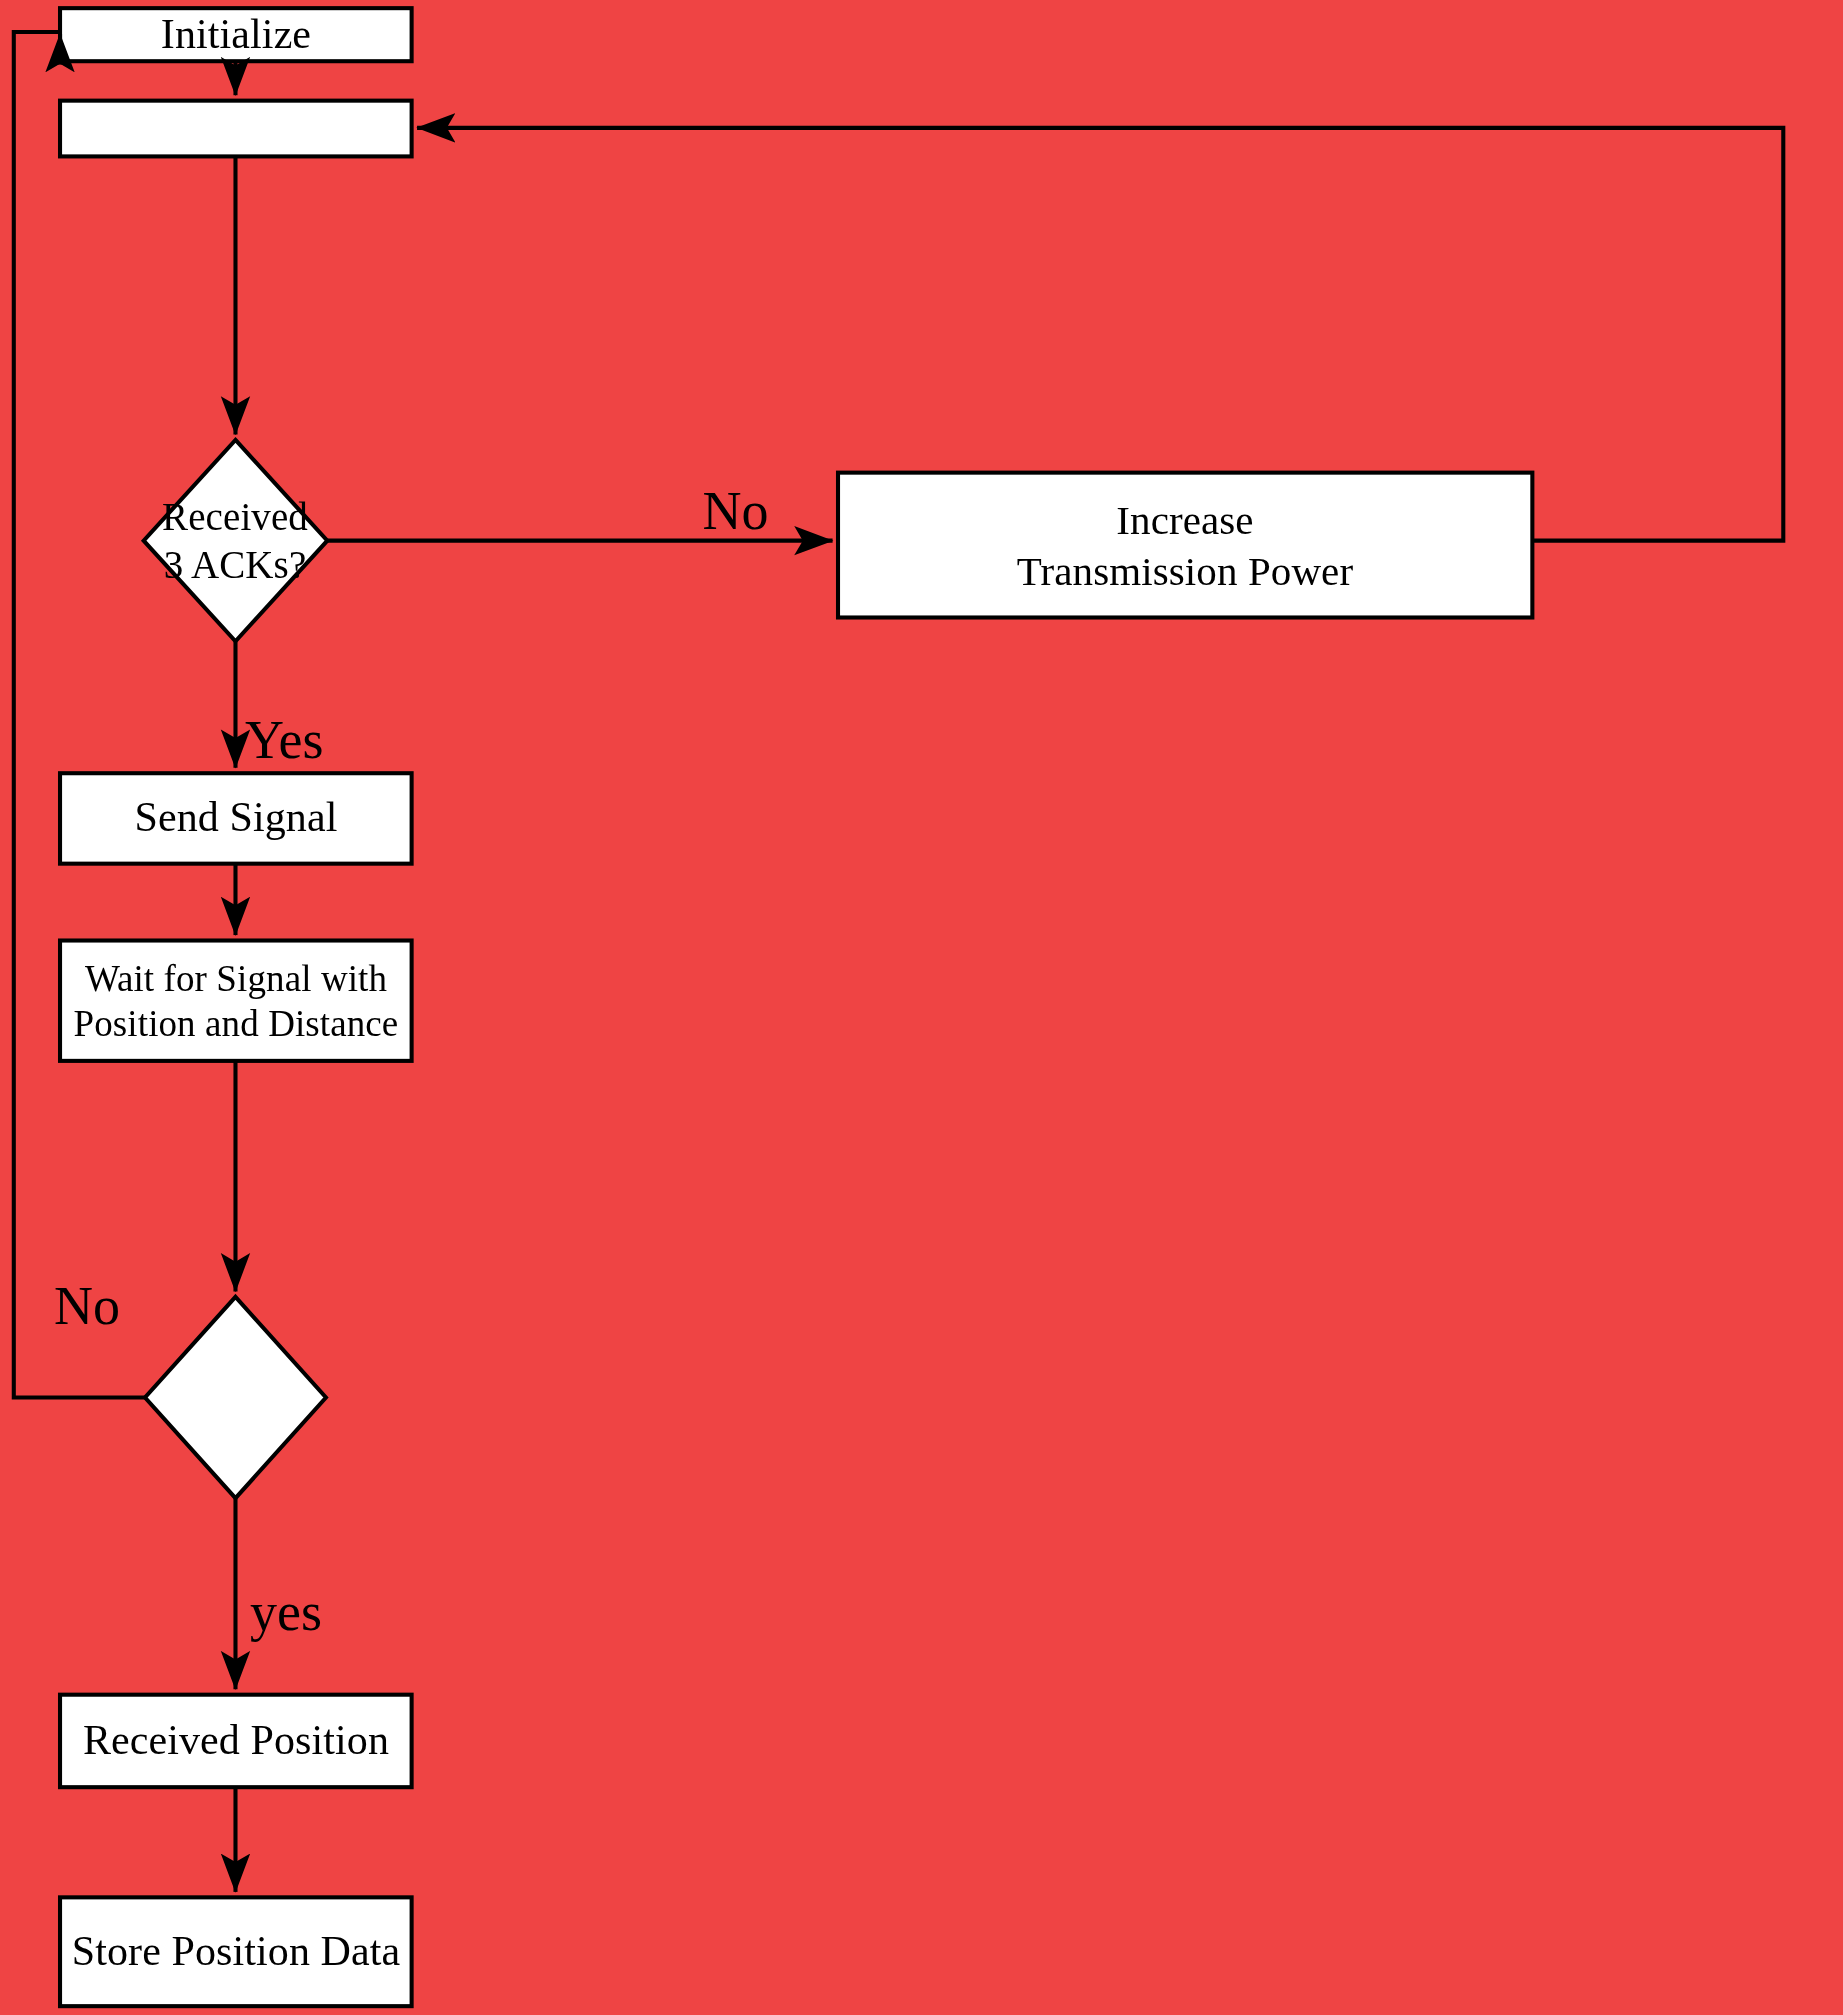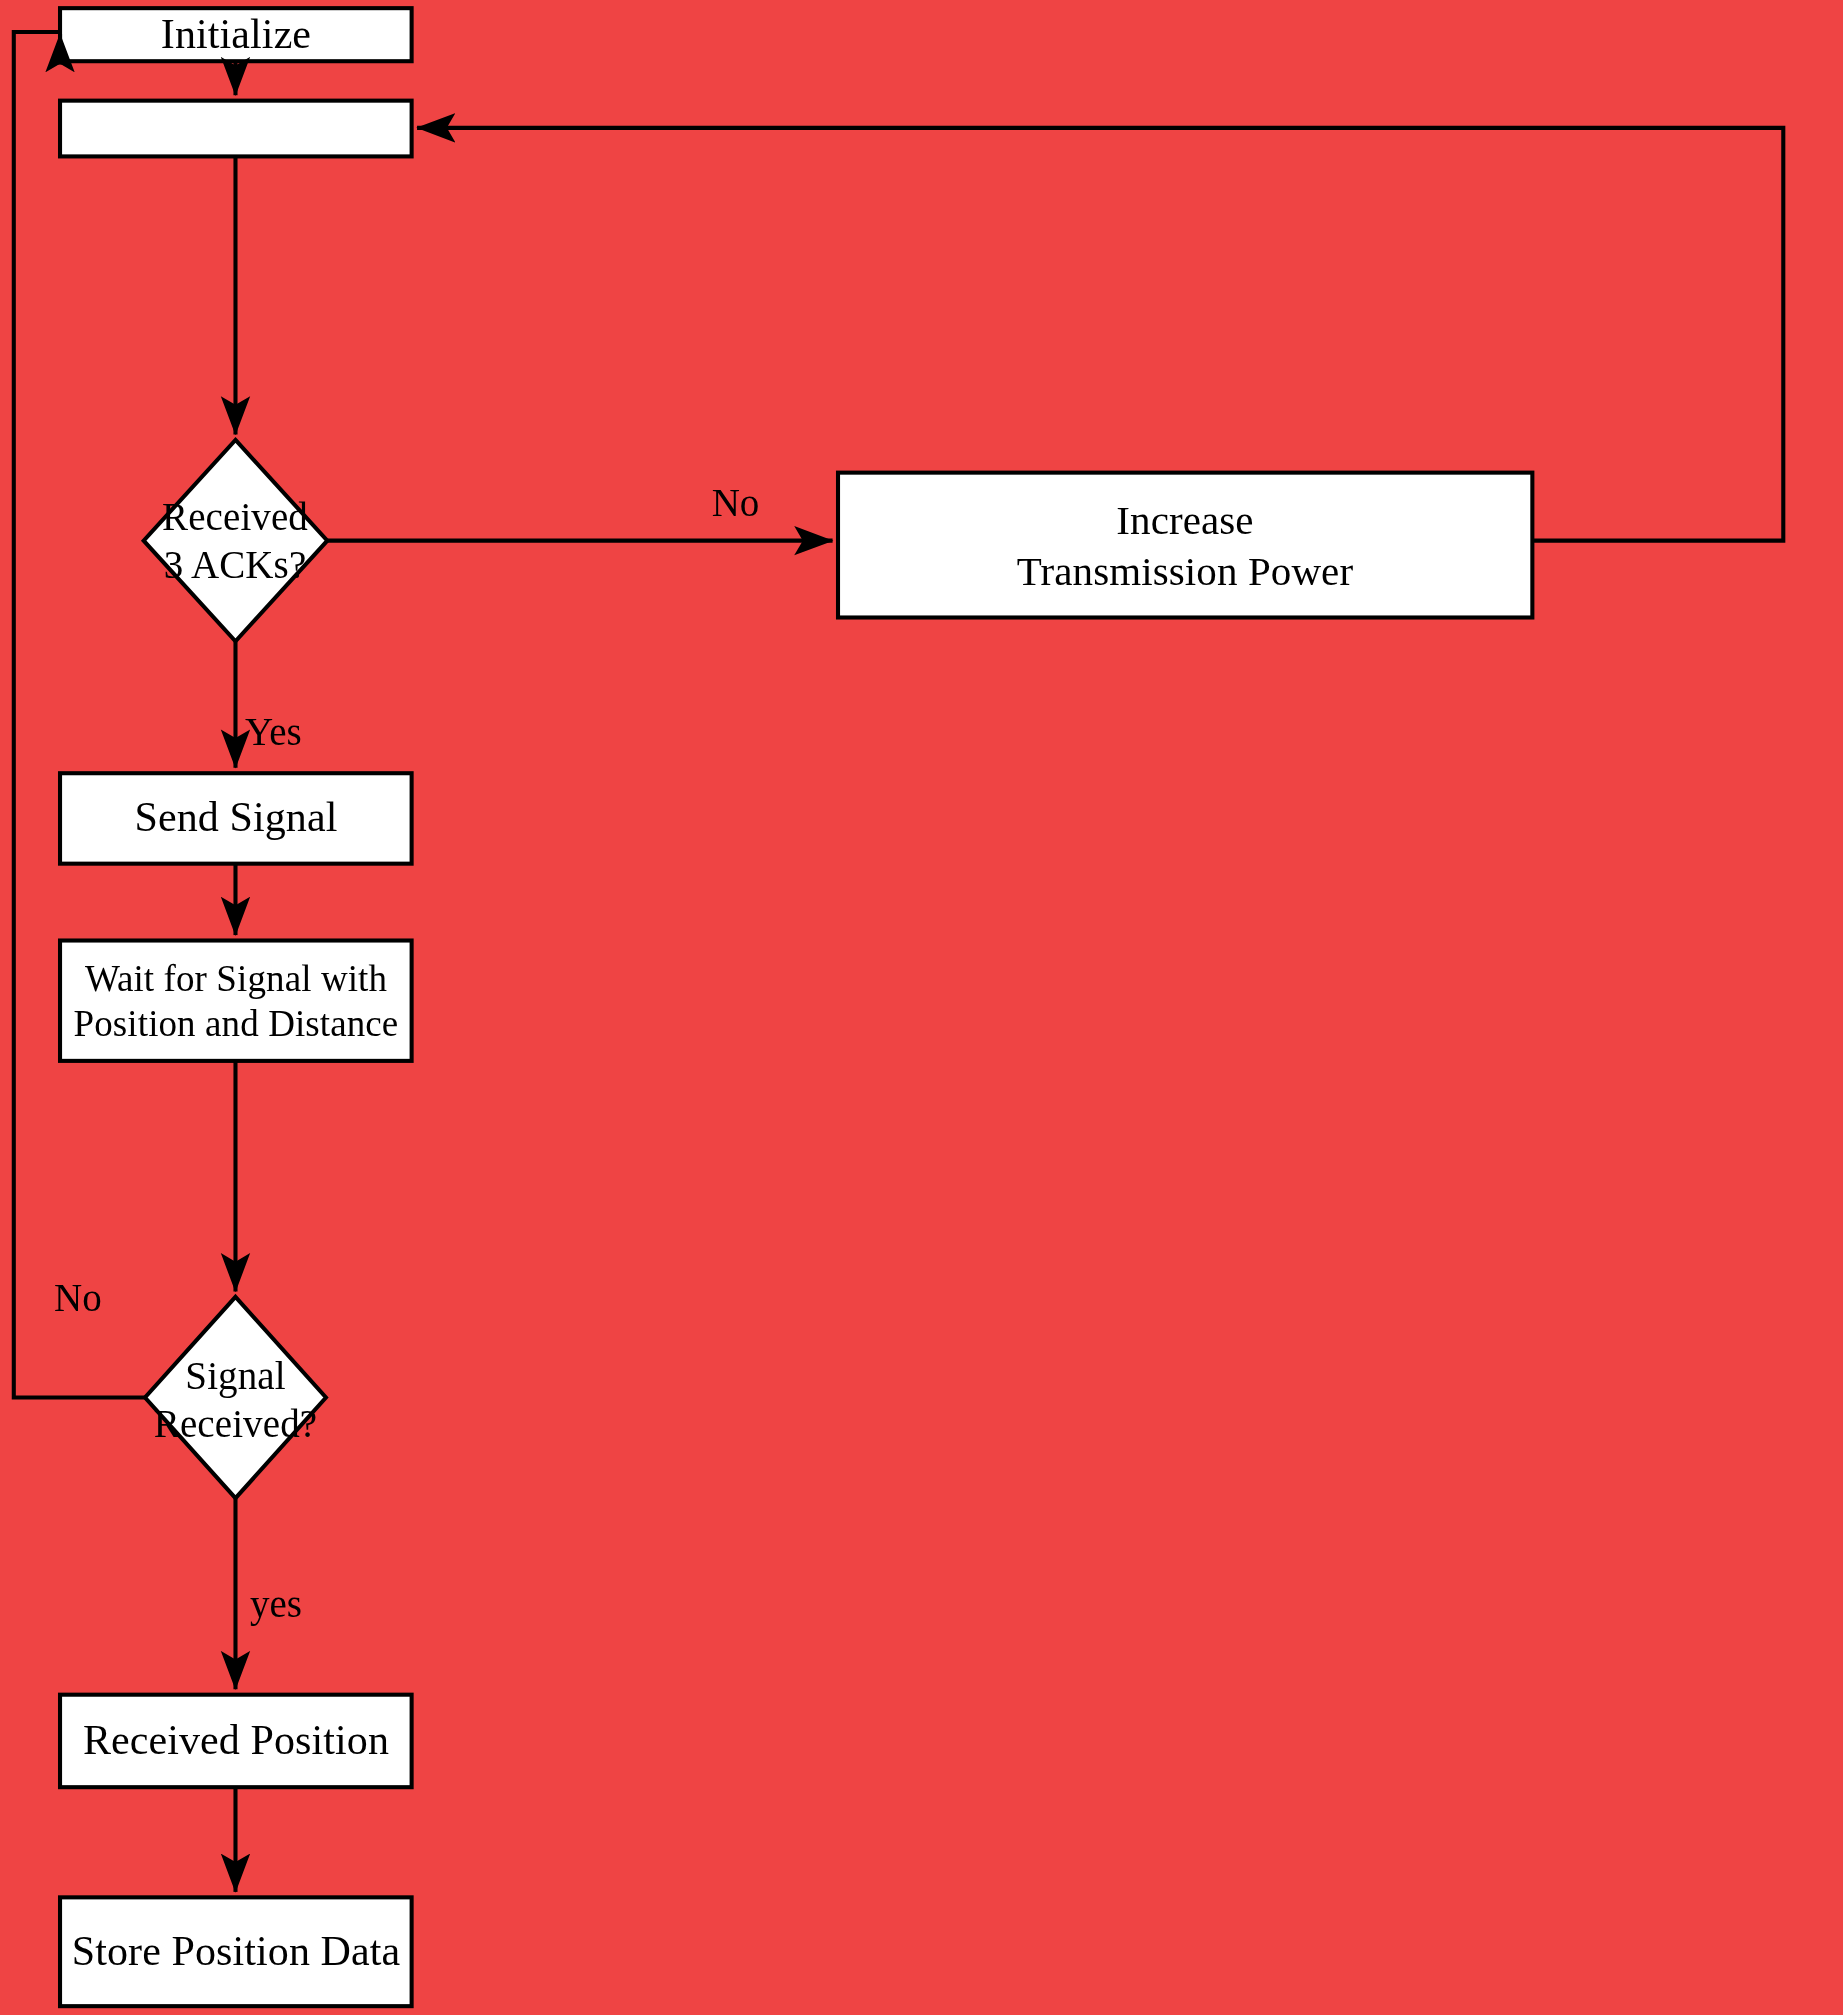--- a/index.html
+++ b/index.html
@@ -28,21 +28,21 @@
     justify-content:center;
     text-align:center;
     line-height:1.22;
     font-size:41px;
     white-space:pre-line;
     pointer-events:none;
     letter-spacing:0.1px;
   }
   .edge-label{
     position:absolute;
-    font-size:39px;
+    font-size:54px;
     text-align:center;
     white-space:nowrap;
   }
 </style>
 </head>
 <body>
 
 <div id="canvas">
 
   <svg id="diagram-svg" viewBox="0 0 2711 2963">
@@ -99,22 +99,20 @@
 3 ACKs?</div>
 
   <div class="node-label" style="left:838px; top:473px; width:694px; height:145px; font-size:41px;">Increase
 Transmission Power</div>
 
   <div class="node-label" style="left:60px; top:773px; width:352px; height:90px; font-size:42px;">Send Signal</div>
 
   <div class="node-label" style="left:60px; top:941px; width:352px; height:120px; font-size:37px;">Wait for Signal with
 Position and Distance</div>
 
-  <div class="node-label" style="left:145px; top:1349px; width:181px; height:101px; font-size:39px;">Signal
-Received?</div>
 
   <div class="node-label" style="left:60px; top:1695px; width:352px; height:92px; font-size:42px;">Received Position</div>
 
   <div class="node-label" style="left:60px; top:1897px; width:352px; height:109px; font-size:42px;">Store Position Data</div>
 
   <div class="edge-label" style="left:688px; top:480px; width:95px;">No</div>
 
   <div class="edge-label" style="left:245px; top:709px; width:109px; text-align:left;">Yes</div>
 
   <div class="edge-label" style="left:54px; top:1275px; width:102px; text-align:left;">No</div>

